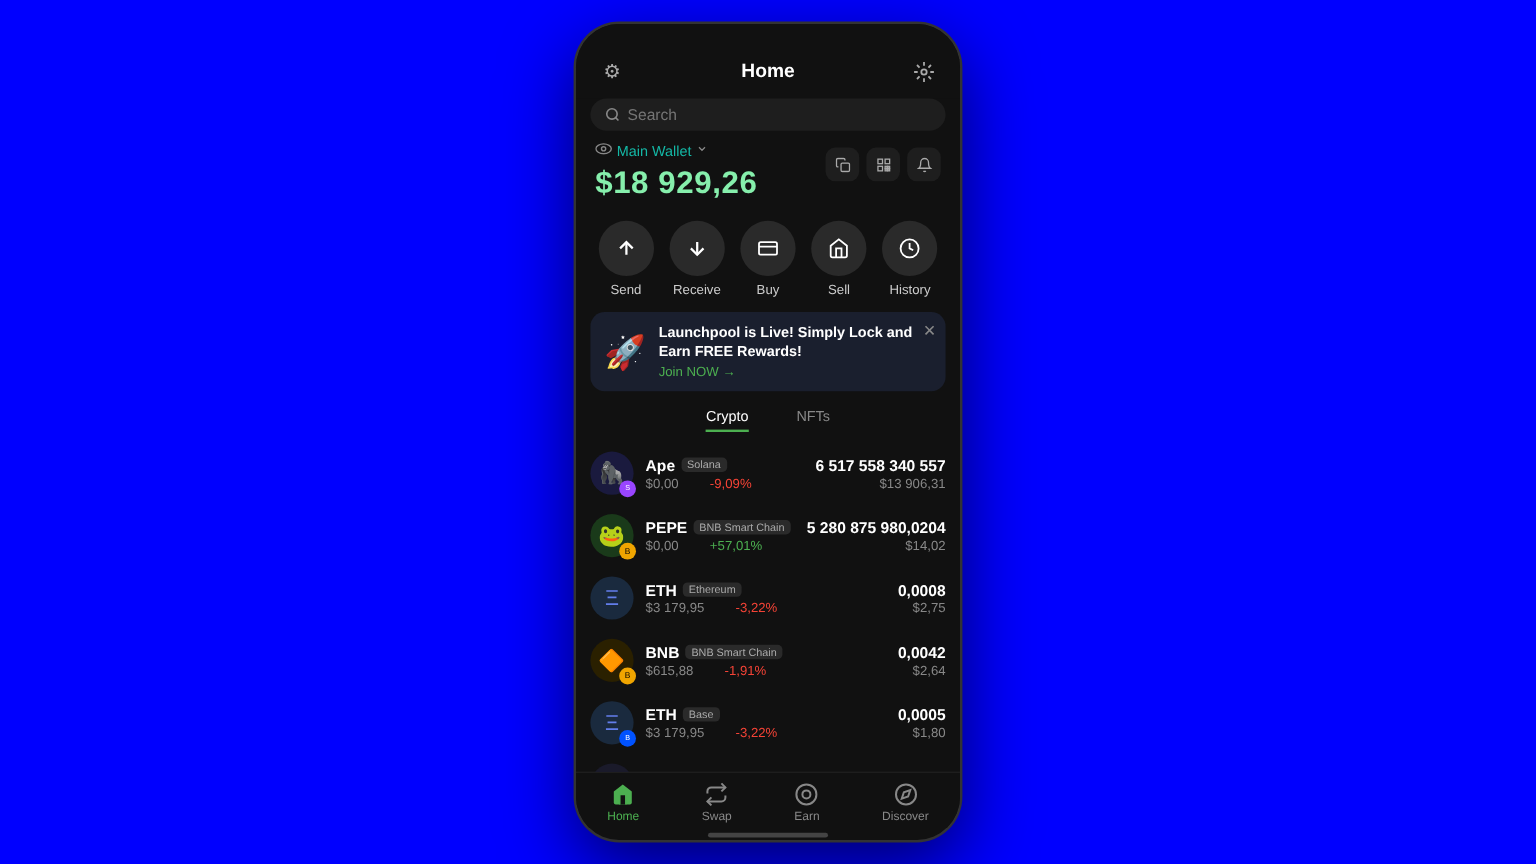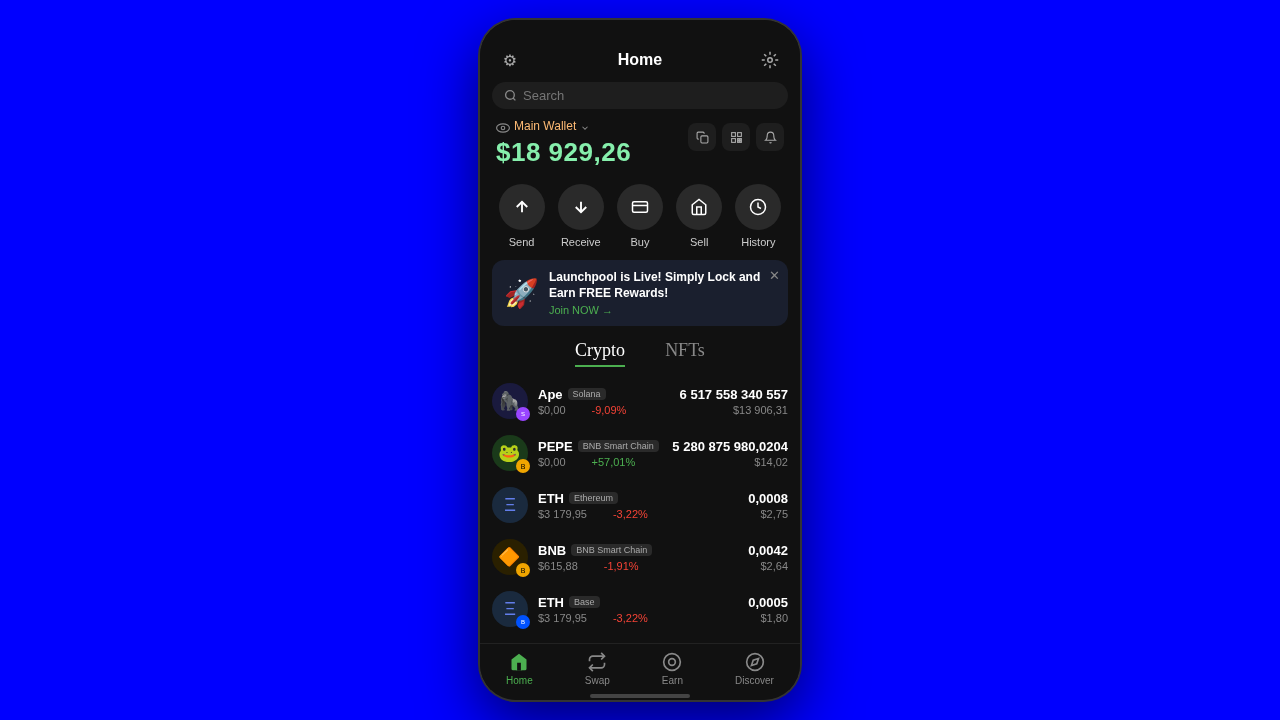--- a/index.html
+++ b/index.html
@@ -66,23 +66,23 @@
       outline: none;
       color: #888;
       font-size: 13px;
       flex: 1;
     }
     .wallet-section {
       padding: 0 16px 8px;
     }
     .wallet-label {
       display: flex;
-      align-items: flex-end;
+      align-items: flex-start;
       gap: 4px;
-      color: #fdba74;
+      color: #14b8a6;
       font-size: 12px;
       margin-bottom: 4px;
     }
     .wallet-balance {
       color: #86efac;
       font-size: 26px;
       font-weight: 700;
       letter-spacing: 0.5px;
     }
     .wallet-actions-row {
@@ -179,25 +179,24 @@
       font-size: 13px;
     }
     .tabs {
       display: flex;
       justify-content: center;
       gap: 40px;
       padding: 0 16px 8px;
     }
     .tab {
       padding: 4px 0;
-      font-size: 18px;
+      font-size: 12px;
       color: #888;
       cursor: pointer;
       border-bottom: 2px solid transparent;
-      font-family: Liberation Serif, serif;
     }
     .tab.active {
       color: #fff;
       border-bottom: 2px solid #4caf50;
     }
     .crypto-list {
       flex: 1;
       overflow-y: auto;
       padding: 0 12px;
     }

